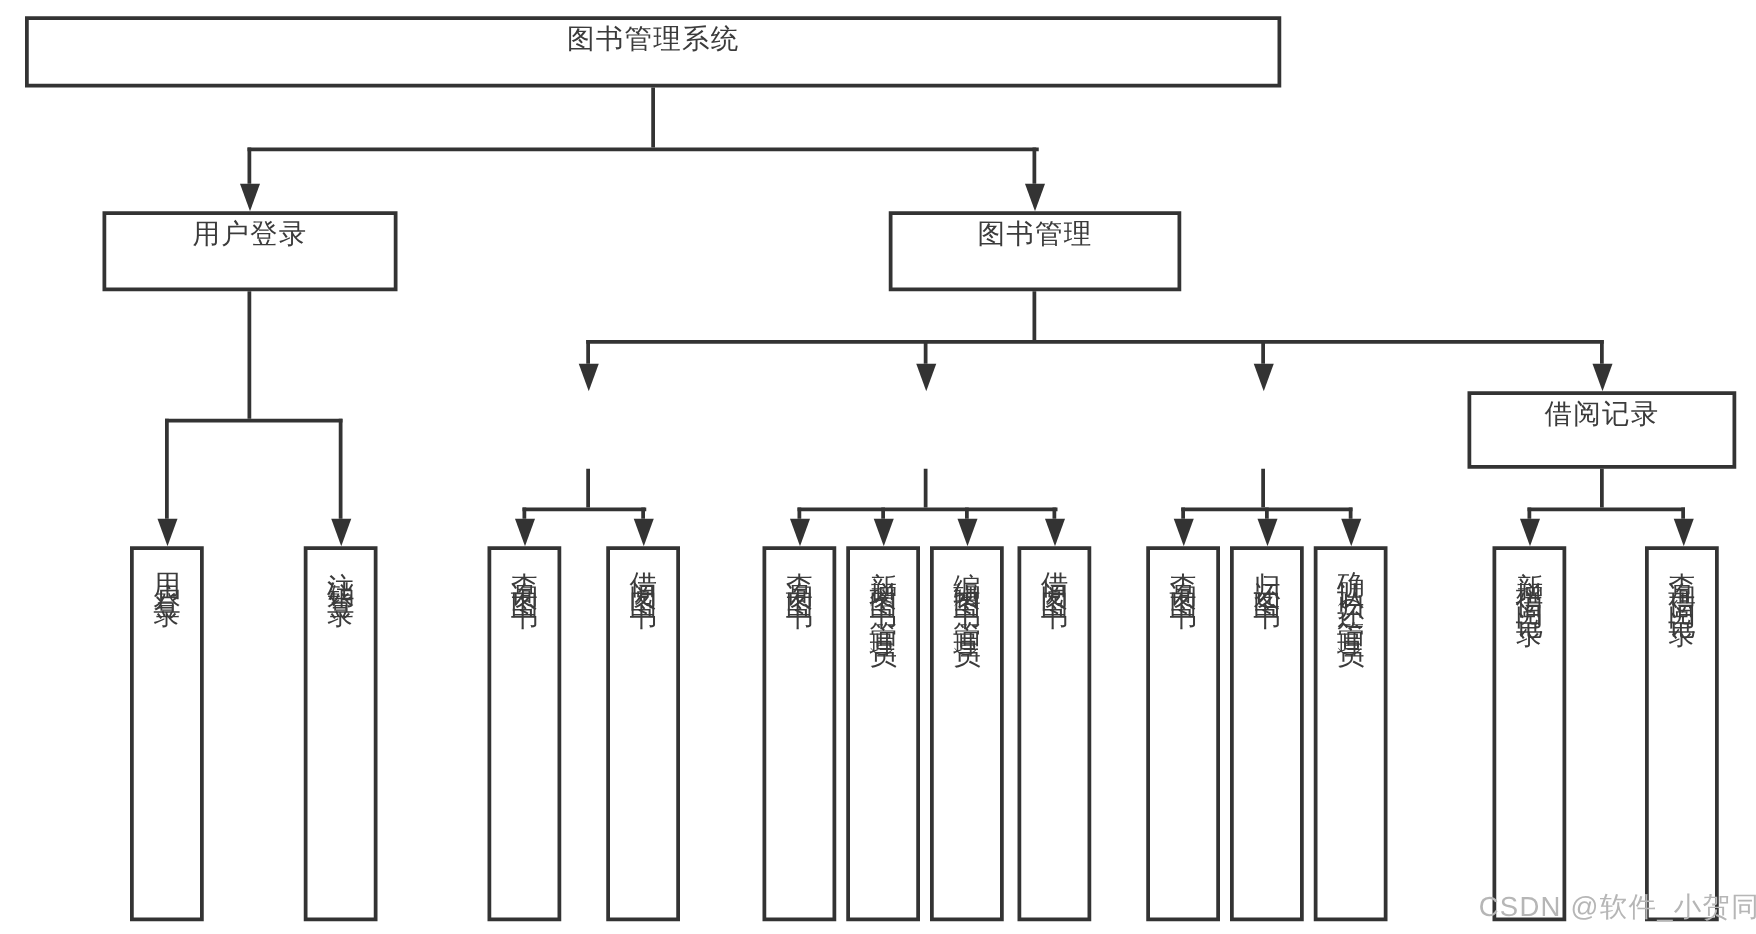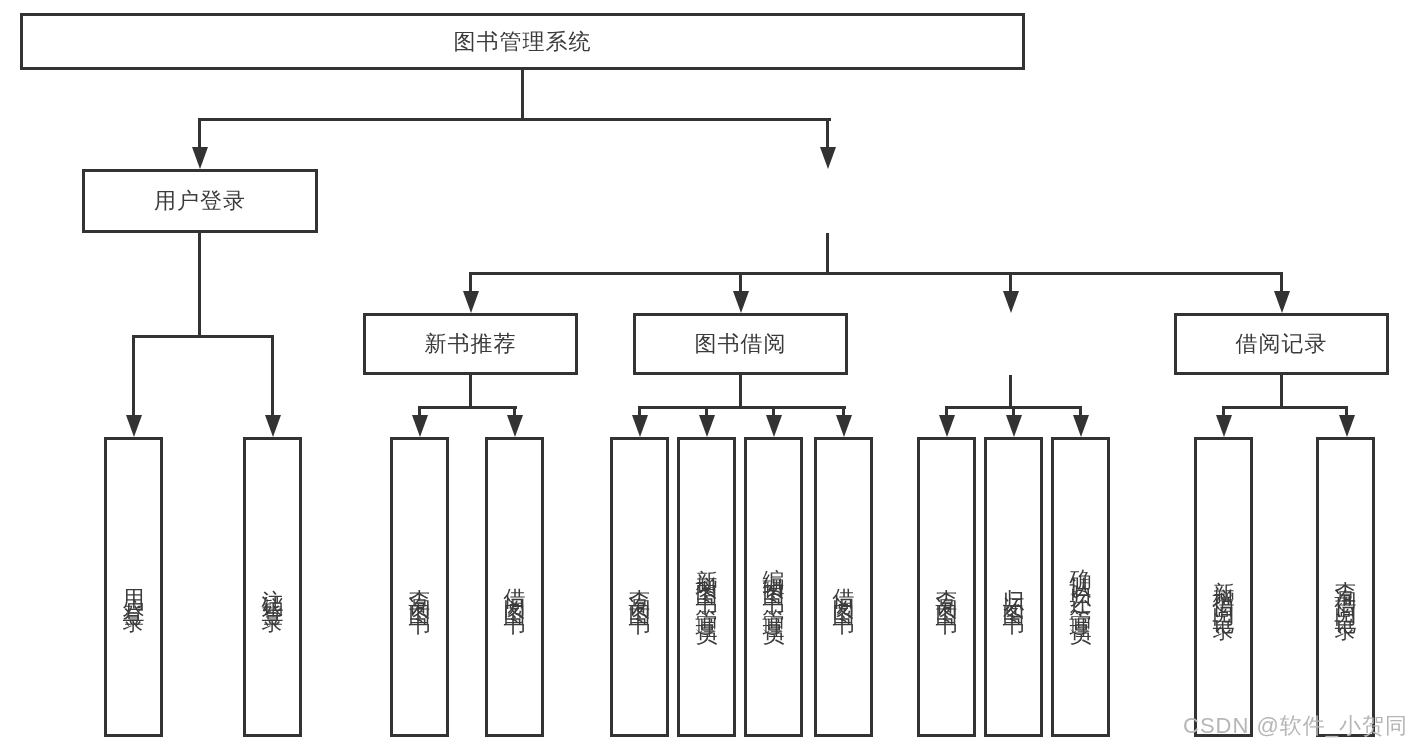--- a/index.html
+++ b/index.html
@@ -14,21 +14,21 @@
     width:1405px;height:747px;
     background:var(--bg);
     overflow:hidden;
     font-family:"Liberation Sans","DejaVu Sans",sans-serif;
   }
   .box{
     position:absolute;
     box-sizing:border-box;
     border:3px solid var(--line);
     background:var(--bg);
-    display:flex;align-items:center;justify-content:center;
+    display:flex;align-items:flex-start;justify-content:center;
   }
   .lbl{
     color:var(--text);
     font-size:22px;
     letter-spacing:1px;
     white-space:nowrap;
   }
   .vbox .lbl{
     writing-mode:vertical-rl;
     text-orientation:upright;
@@ -65,45 +65,42 @@
   <div class="line" style="left:521px;top:70px;width:3px;height:48px"></div>
   <div class="line" style="left:198px;top:118px;width:633px;height:3px"></div>
   <div class="line" style="left:198px;top:118px;width:3px;height:29px"></div>
   <div class="arrow" style="left:192px;top:147px"></div>
   <div class="line" style="left:826px;top:118px;width:3px;height:29px"></div>
   <div class="arrow" style="left:820px;top:147px"></div>
 
   <div class="box" style="left:82px;top:169px;width:236px;height:64px">
     <span class="lbl">用户登录</span>
   </div>
+  <div class="box" style="left:711px;top:169px;width:234px;height:64px">
+    <span class="lbl">图书管理</span>
+  </div>
 
   <div class="line" style="left:198px;top:233px;width:3px;height:102px"></div>
   <div class="line" style="left:132px;top:335px;width:142px;height:3px"></div>
   <div class="line" style="left:132px;top:335px;width:3px;height:80px"></div>
   <div class="arrow" style="left:126px;top:415px"></div>
   <div class="line" style="left:271px;top:335px;width:3px;height:80px"></div>
   <div class="arrow" style="left:265px;top:415px"></div>
 
   <div class="line" style="left:826px;top:233px;width:3px;height:39px"></div>
   <div class="line" style="left:469px;top:272px;width:814px;height:3px"></div>
   <div class="line" style="left:469px;top:272px;width:3px;height:19px"></div>
   <div class="arrow" style="left:463px;top:291px"></div>
   <div class="line" style="left:739px;top:272px;width:3px;height:19px"></div>
   <div class="arrow" style="left:733px;top:291px"></div>
   <div class="line" style="left:1009px;top:272px;width:3px;height:19px"></div>
   <div class="arrow" style="left:1003px;top:291px"></div>
   <div class="line" style="left:1280px;top:272px;width:3px;height:19px"></div>
   <div class="arrow" style="left:1274px;top:291px"></div>
 
-  <div class="box" style="left:363px;top:313px;width:215px;height:62px">
-    <span class="lbl">新书推荐</span>
-  </div>
-  <div class="box" style="left:633px;top:313px;width:215px;height:62px">
-    <span class="lbl">图书借阅</span>
-  </div>
   <div class="box" style="left:1174px;top:313px;width:215px;height:62px">
     <span class="lbl">借阅记录</span>
   </div>
 
   <div class="line" style="left:469px;top:375px;width:3px;height:31px"></div>
   <div class="line" style="left:418px;top:406px;width:99px;height:3px"></div>
   <div class="line" style="left:418px;top:406px;width:3px;height:9px"></div>
   <div class="arrow" style="left:412px;top:415px"></div>
   <div class="line" style="left:513px;top:406px;width:3px;height:9px"></div>
   <div class="arrow" style="left:507px;top:415px"></div>

